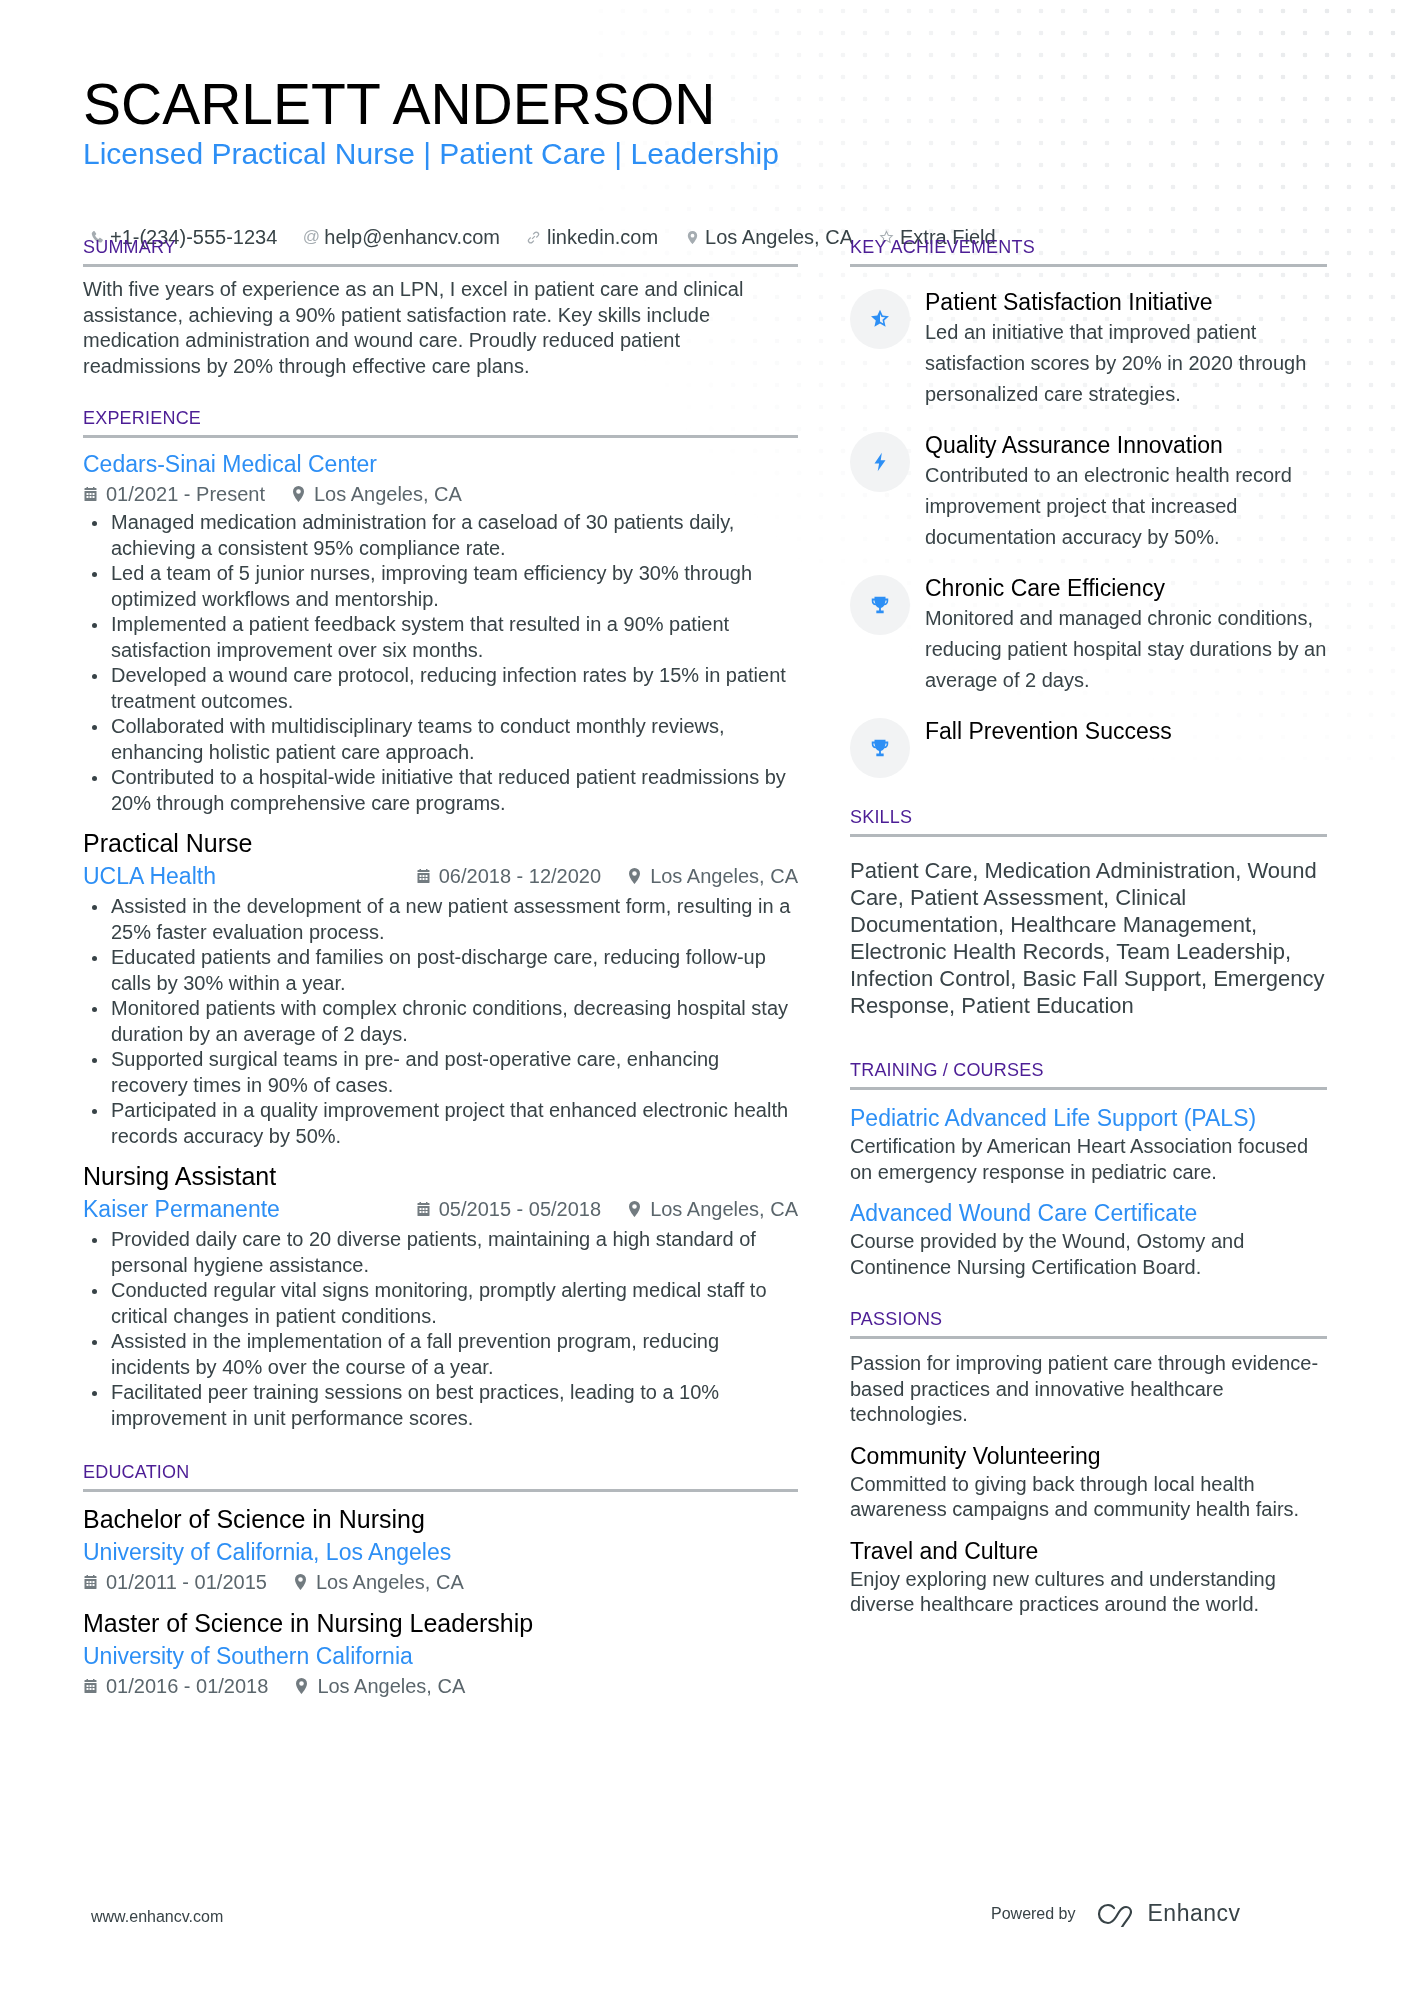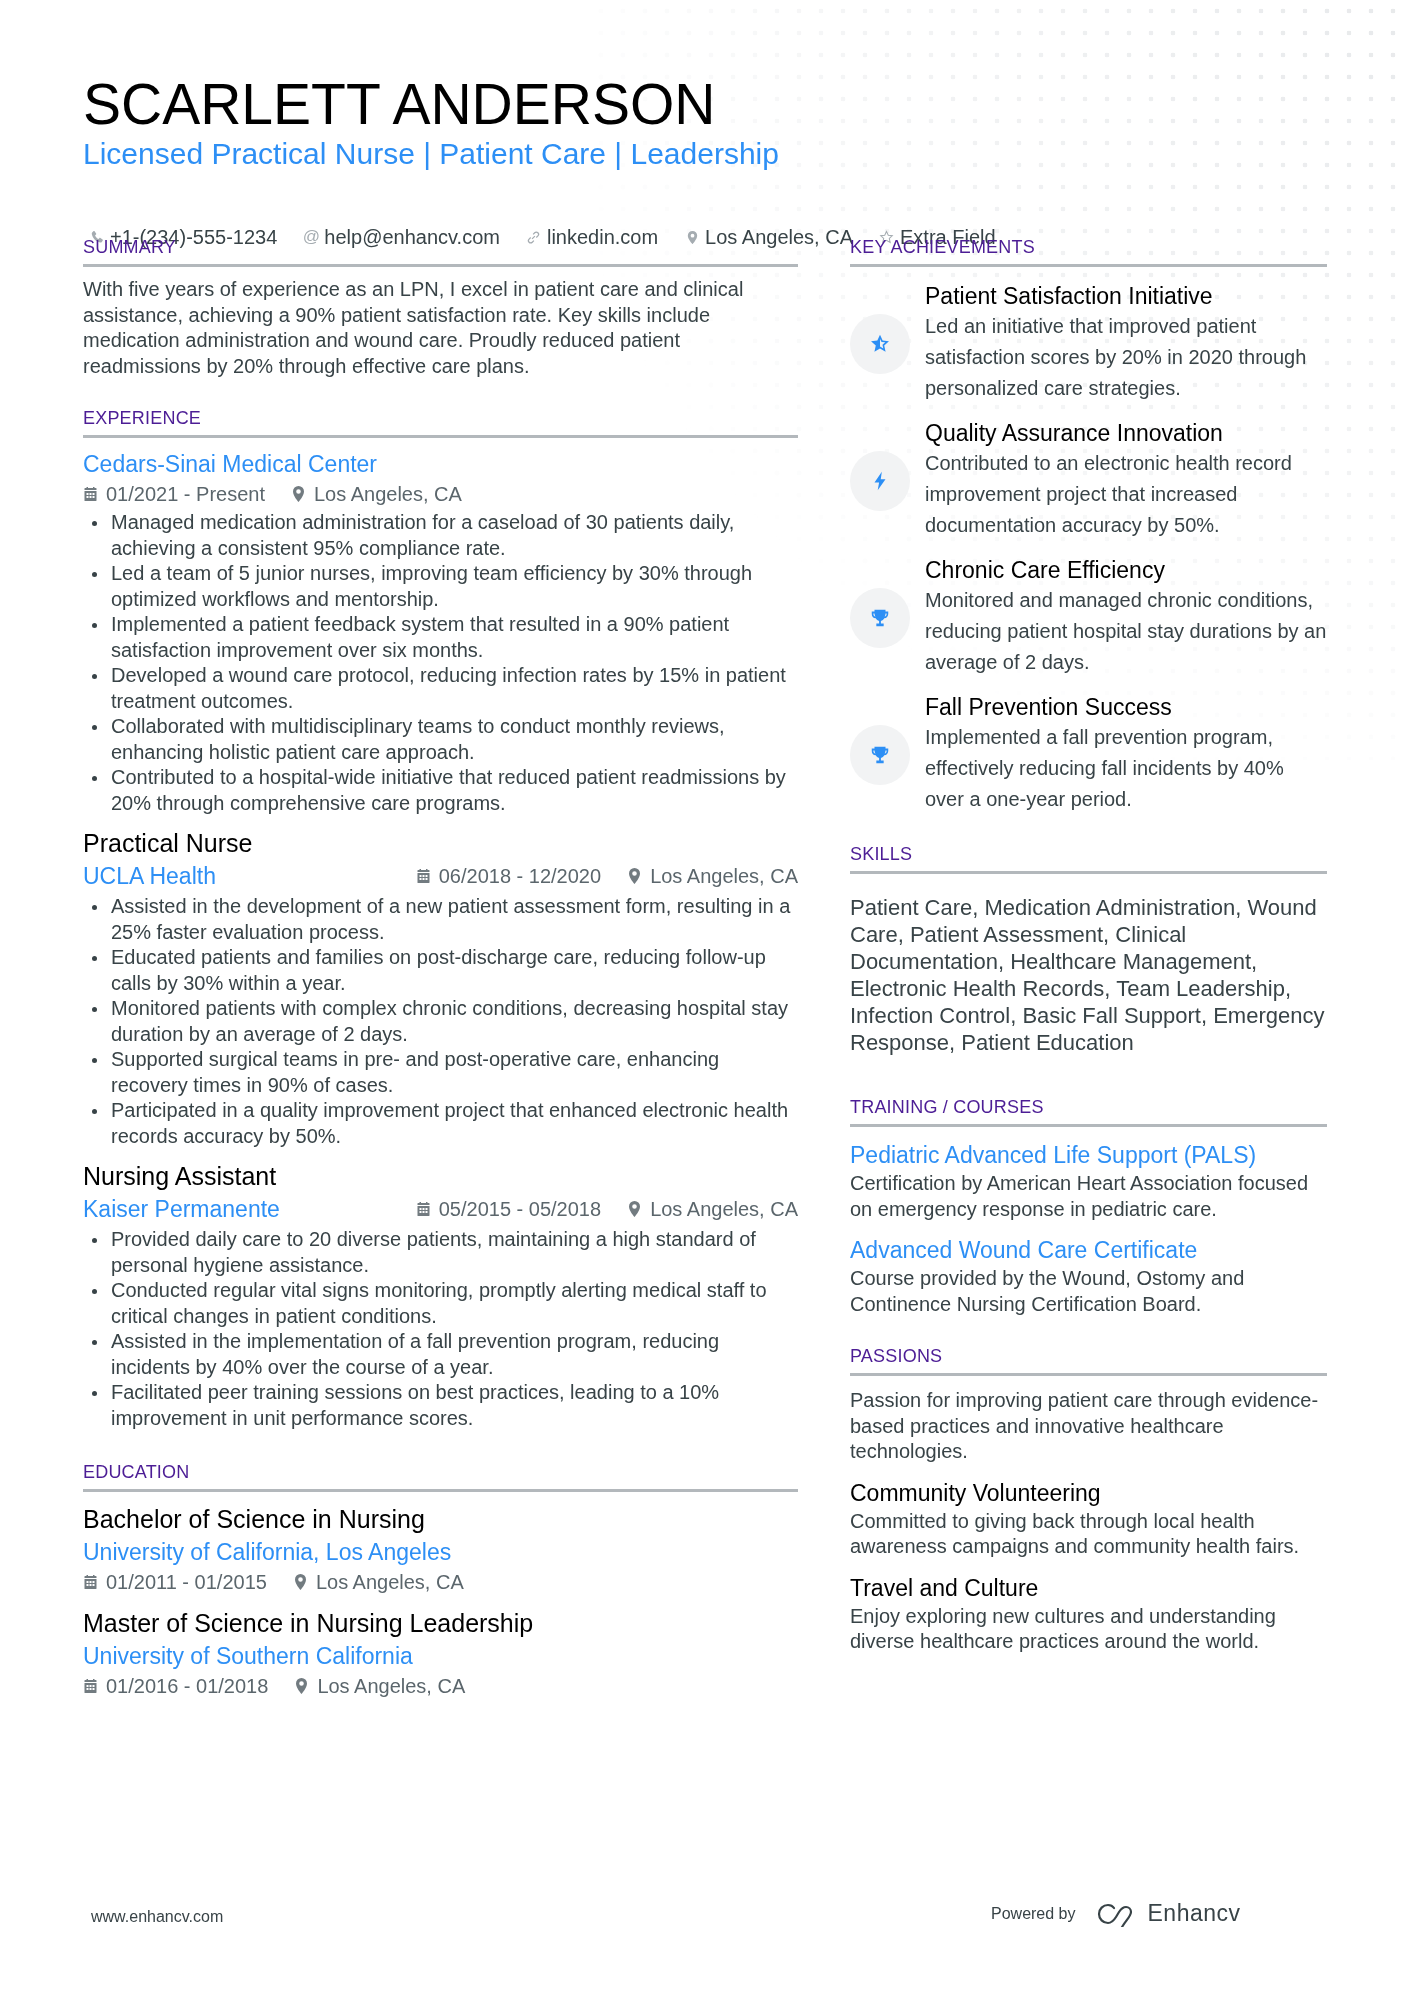--- a/index.html
+++ b/index.html
@@ -36,21 +36,21 @@
   .meta { display: flex; gap: 26px; font-size: 20px; color: #5b666c; line-height: 28px; white-space: nowrap; }
   .meta-item { display: flex; align-items: center; gap: 8px; }
   .meta-icon svg { width: 15px; height: 16px; fill: #727b80; display: block; }
   ul.bullets { list-style: none; margin-top: 2px; }
   ul.bullets li { position: relative; padding-left: 28px; font-size: 20px; line-height: 25.5px; color: #384347; }
   ul.bullets li::before { content: ""; position: absolute; left: 9px; top: 11px; width: 5px; height: 5px; border-radius: 50%; background: #384347; }
 
   .edu-sec { margin-top: 28px; }
   .edu { margin-top: 10px; }
 
-  .ach { display: flex; margin-top: 14px; align-items: center; }
+  .ach { display: flex; margin-top: 20px; }
   .ach:first-of-type { margin-top: 12px; }
   .ach-icon { flex: 0 0 60px; width: 60px; height: 60px; border-radius: 50%; background: #f2f3f4; display: flex; align-items: center; justify-content: center; margin-right: 15px; margin-top: 2px; }
   .ach-icon svg { width: 22px; height: 22px; fill: #2d8ff5; }
   .ach-body { flex: 1; }
   .ach-title { font-size: 23px; color: #000; line-height: 30px; }
   .ach-desc { font-size: 20px; line-height: 31px; color: #384347; }
 
   .r-sec { margin-top: 26px; }
   .skills-text { margin-top: 20px; font-size: 22px; line-height: 27px; color: #384347; }
   .course { margin-top: 12px; }
@@ -309,21 +309,20 @@
       </div>
 
       <div class="ach">
         <div class="ach-icon">
             <svg viewBox="0 0 24 24">
               <path d="M6 3h12v2h3v2.5c0 2.5-1.9 4.5-4.3 4.8A5.5 5.5 0 0113 15.4V18h3v3H8v-3h3v-2.6a5.5 5.5 0 01-3.7-3.1A4.9 4.9 0 013 7.5V5h3zm-1.2 4v.5c0 1.4.9 2.6 2.2 3A9 9 0 016 7zm14.4 0H18c0 1.2-.3 2.4-.9 3.5 1.2-.4 2.1-1.6 2.1-3z"></path>
             </svg>
           </div>
         <div class="ach-body">
           <div class="ach-title">Fall Prevention Success</div>
-          <div class="ach-desc">Implemented a fall prevention program, effectively reducing fall incidents by 40% over a one-year period.</div>
         </div>
       </div>
     </section>
 
     <section class="r-sec">
       <div class="sec-title">SKILLS</div>
       <p class="skills-text">Patient Care, Medication Administration, Wound Care, Patient Assessment, Clinical Documentation, Healthcare Management, Electronic Health Records, Team Leadership, Infection Control, Basic Fall Support, Emergency Response, Patient Education</p>
     </section>
 
     <section class="r-sec" style="margin-top:38px;">

